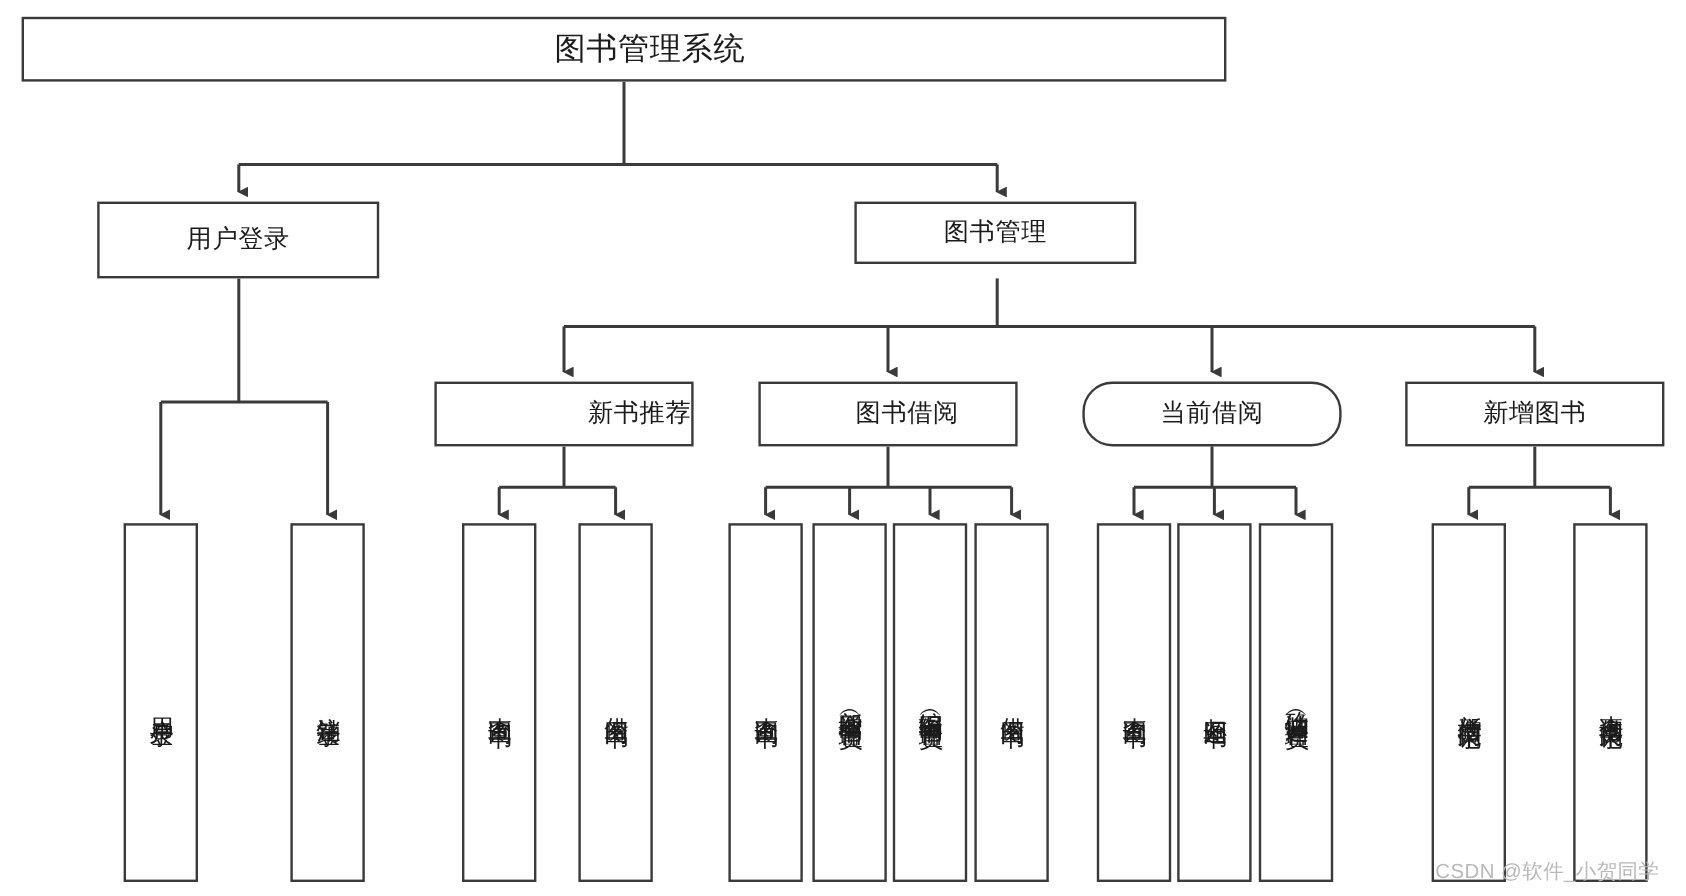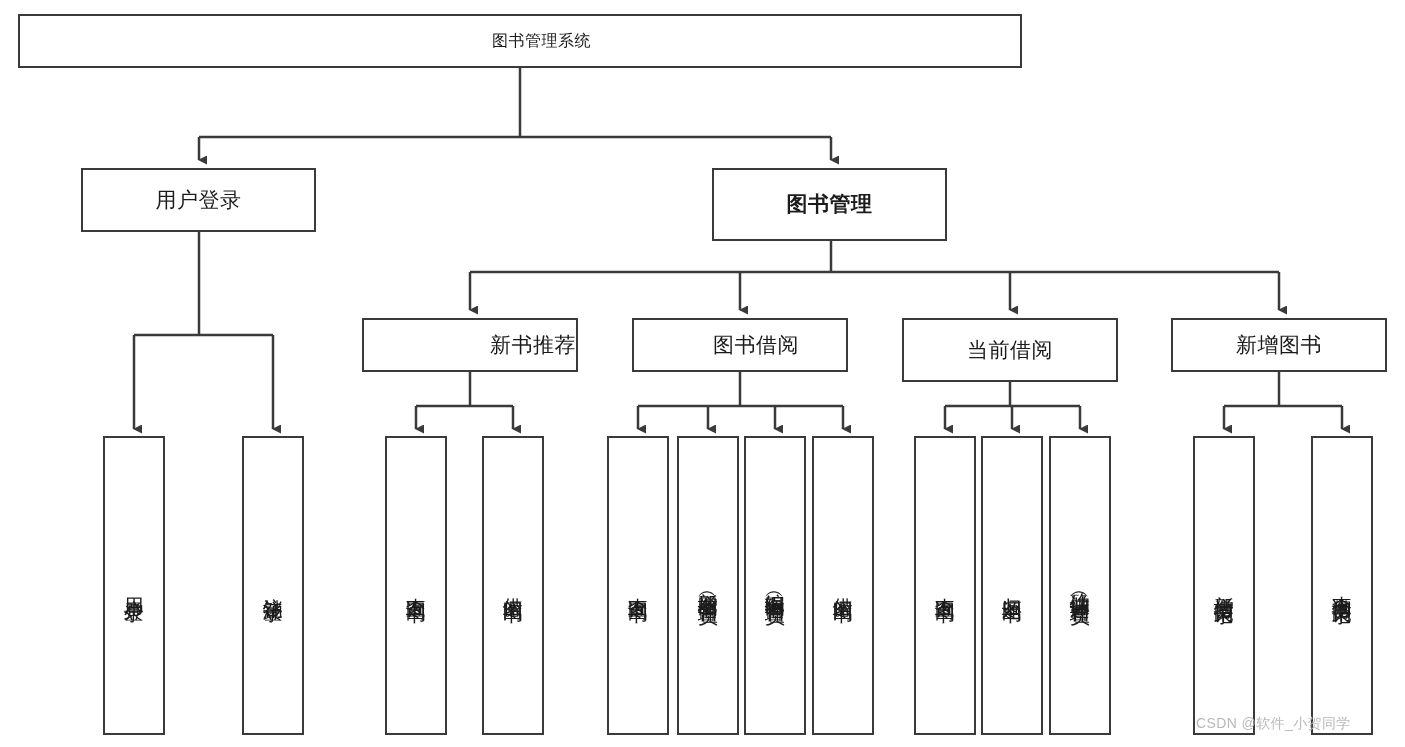--- a/index.html
+++ b/index.html
@@ -41,39 +41,39 @@
     text-align: center;
     line-height: 1.05;
     white-space: nowrap;
   }
   
   .node.horiz .label {
     font-size: 21px;
     letter-spacing: 0.5px;
   }
   .node.root .label {
-    font-size: 16px;
+    font-size: 26px;
     margin-left: 43px;
   }
   
   .node.vert {
     align-items: center;
     justify-content: center;
   }
   .node.vert .label {
     writing-mode: vertical-rl;
     text-orientation: upright;
     font-size: 20px;
     line-height: 1.22;
     letter-spacing: 2px;
     white-space: nowrap;
   }
   .watermark {
     position: absolute;
-    font-size: 14px;
+    font-size: 17px;
     color: #b9b9b9;
     white-space: nowrap;
     letter-spacing: 0.4px;
   }
 </style>
 </head>
 <body>
 
 <div id="canvas">
 
@@ -127,31 +127,31 @@
     </g>
   </svg>
 
   <div class="node horiz root" style="left:18px; top:14px; width:1004px; height:54px;">
     <span class="label">图书管理系统</span>
   </div>
 
   <div class="node horiz" style="left:81px; top:168px; width:235px; height:64px;">
     <span class="label">用户登录</span>
   </div>
-  <div class="node horiz" style="left:712px; top:168px; width:235px; height:73px;font-weight:bold;">
+  <div class="node horiz" style="left:712px; top:168px; width:235px; height:52px;">
     <span class="label">图书管理</span>
   </div>
 
   <div class="node horiz" style="left:362px; top:318px; width:216px; height:54px;justify-content:flex-end;">
     <span class="label">新书推荐</span>
   </div>
   <div class="node horiz" style="left:632px; top:318px; width:216px; height:54px;padding-left:32px;">
     <span class="label">图书借阅</span>
   </div>
-  <div class="node horiz" style="left:902px; top:318px; width:216px; height:64px;">
+  <div class="node horiz" style="left:902px; top:318px; width:216px; height:54px;border-radius:25px;">
     <span class="label">当前借阅</span>
   </div>
   <div class="node horiz" style="left:1171px; top:318px; width:216px; height:54px;">
     <span class="label">新增图书</span>
   </div>
 
   <div class="node vert" style="left:103px; top:436px; width:62px; height:299px;">
     <span class="label">用户登录</span>
   </div>
   <div class="node vert" style="left:242px; top:436px; width:62px; height:299px;">

